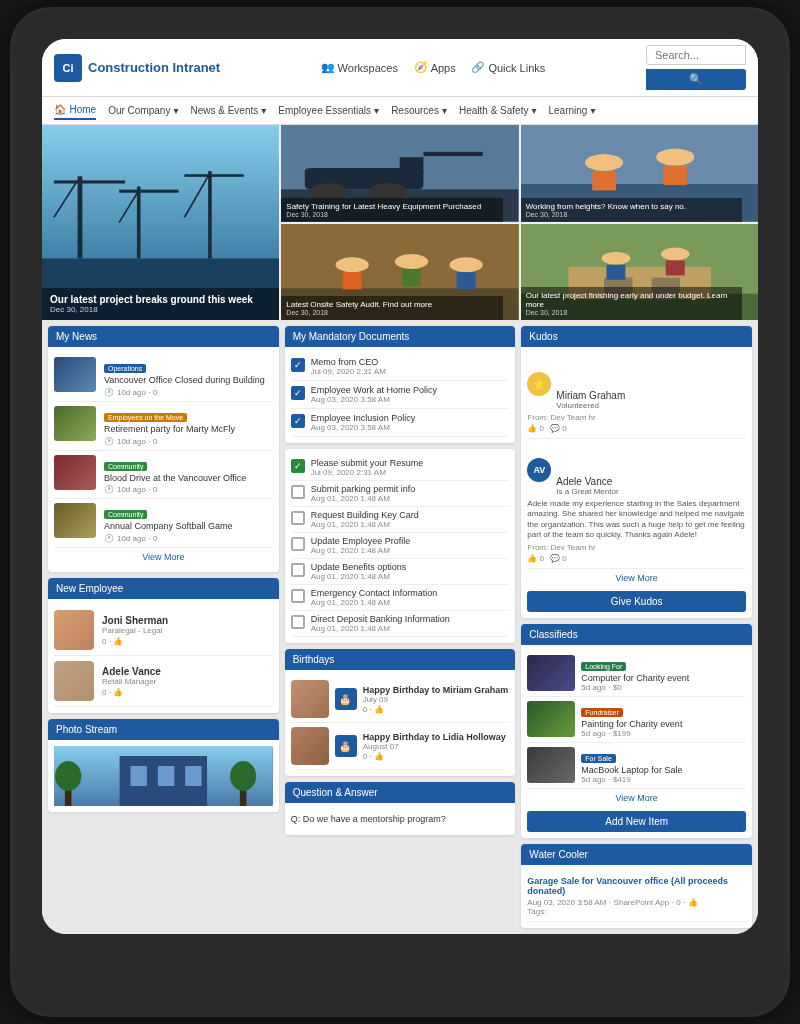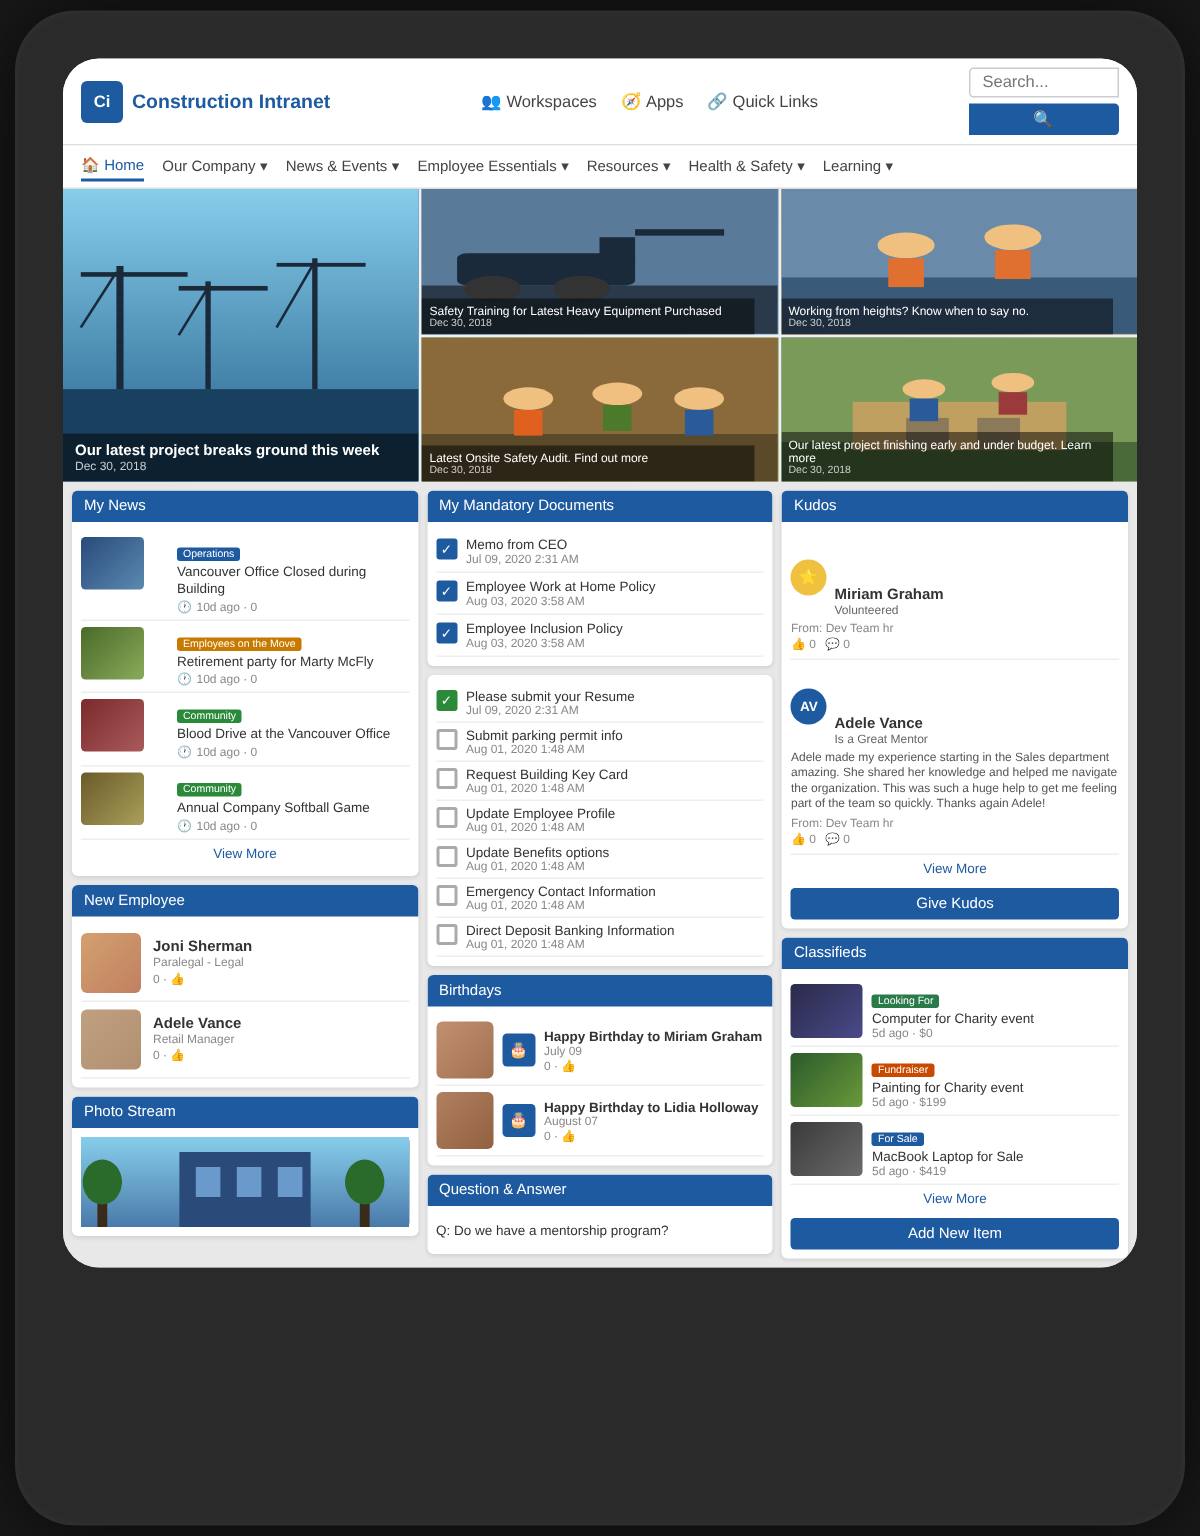--- a/index.html
+++ b/index.html
@@ -142,21 +142,21 @@
       background: #1e5aa0;
       color: white;
       padding: 5px 8px;
       font-size: 10px;
       font-weight: 400;
     }
     .widget-body { padding: 6px; }
 
     
     .news-item {
-      display: flex; gap: 22px; padding: 4px 0; border-bottom: 1px solid #eee; align-items: flex-start;
+      display: flex; gap: 8px; padding: 4px 0; border-bottom: 1px solid #eee; align-items: flex-start;
     }
     .news-thumb {
       width: 42px; height: 35px; border-radius: 3px; flex-shrink: 0; overflow: hidden;
     }
     .thumb-construction { background: linear-gradient(135deg, #2a4a7a, #5a8ab0); }
     .thumb-people { background: linear-gradient(135deg, #4a6a2a, #8aaa5a); }
     .thumb-blood { background: linear-gradient(135deg, #7a2a2a, #aa5a5a); }
     .thumb-softball { background: linear-gradient(135deg, #6a5a2a, #aaa05a); }
     .news-content { flex: 1; }
     .news-badge {
@@ -206,21 +206,21 @@
     .kudos-avatar {
       width: 24px; height: 24px; border-radius: 50%; background: #1e5aa0;
       display: flex; align-items: center; justify-content: center;
       color: white; font-size: 9px; font-weight: bold; flex-shrink: 0;
     }
     .kudos-avatar-star {
       width: 24px; height: 24px; border-radius: 50%; background: #f0c040;
       display: flex; align-items: center; justify-content: center;
       color: white; font-size: 10px; flex-shrink: 0;
     }
-    .kudos-name { font-size: 10px; font-weight: 700; color: #333; margin-top: 32px; }
+    .kudos-name { font-size: 10px; font-weight: 400; color: #333; margin-top: 32px; }
     .kudos-subtitle { font-size: 8px; color: #666; }
     .kudos-text { font-size: 8px; color: #555; line-height: 1.3; }
     .kudos-from { font-size: 8px; color: #888; margin-top: 2px; }
     .kudos-actions { display: flex; align-items: center; gap: 6px; margin-top: 2px; font-size: 8px; color: #888; }
 
     
     .view-more {
       text-align: center; padding: 4px; font-size: 9px; color: #1e5aa0; cursor: pointer;
     }
     .give-kudos-btn {
@@ -762,18 +762,28 @@
                 <div class="classified-badge badge-sale">For Sale</div>
                 <div class="classified-title">MacBook Laptop for Sale</div>
                 <div class="classified-meta">5d ago · $419</div>
               </div>
             </div>
             <div class="view-more">View More</div>
             <button class="add-new-btn">Add New Item</button>
           </div>
         </div>
 
+        <div class="widget">
+          <div class="widget-header">Water Cooler</div>
+          <div class="widget-body">
+            <div class="water-item">
+              <div class="water-title">Garage Sale for Vancouver office (All proceeds donated)</div>
+              <div class="water-meta">Aug 03, 2020 3:58 AM · SharePoint App · 0 · 👍</div>
+              <div class="water-tags">Tags:</div>
+            </div>
+          </div>
+        </div>
 
       </div>
     </div>
 
   </div>
 </div>
 
 </body></html>

